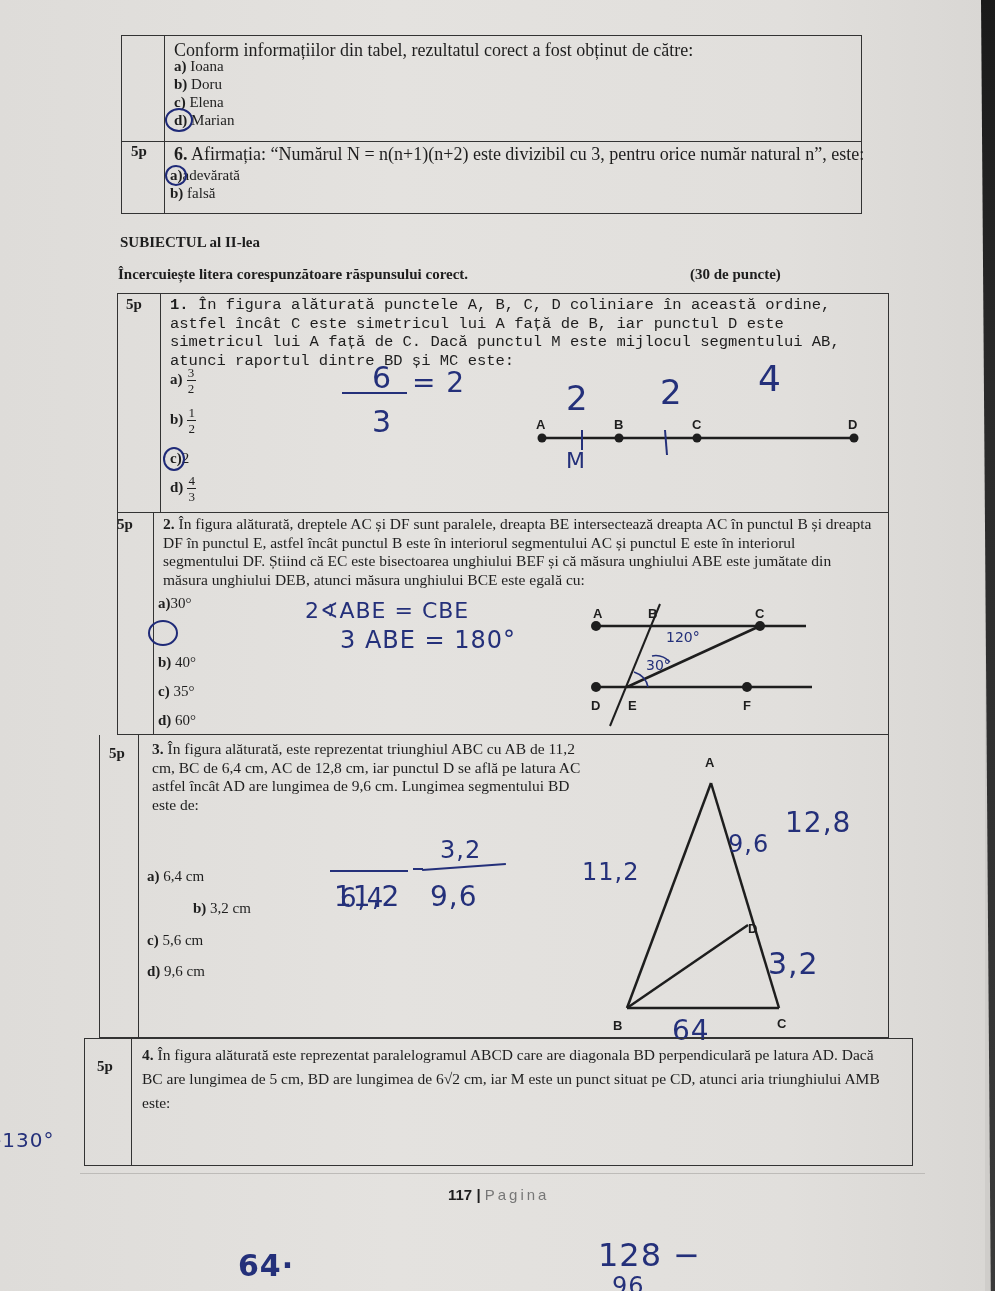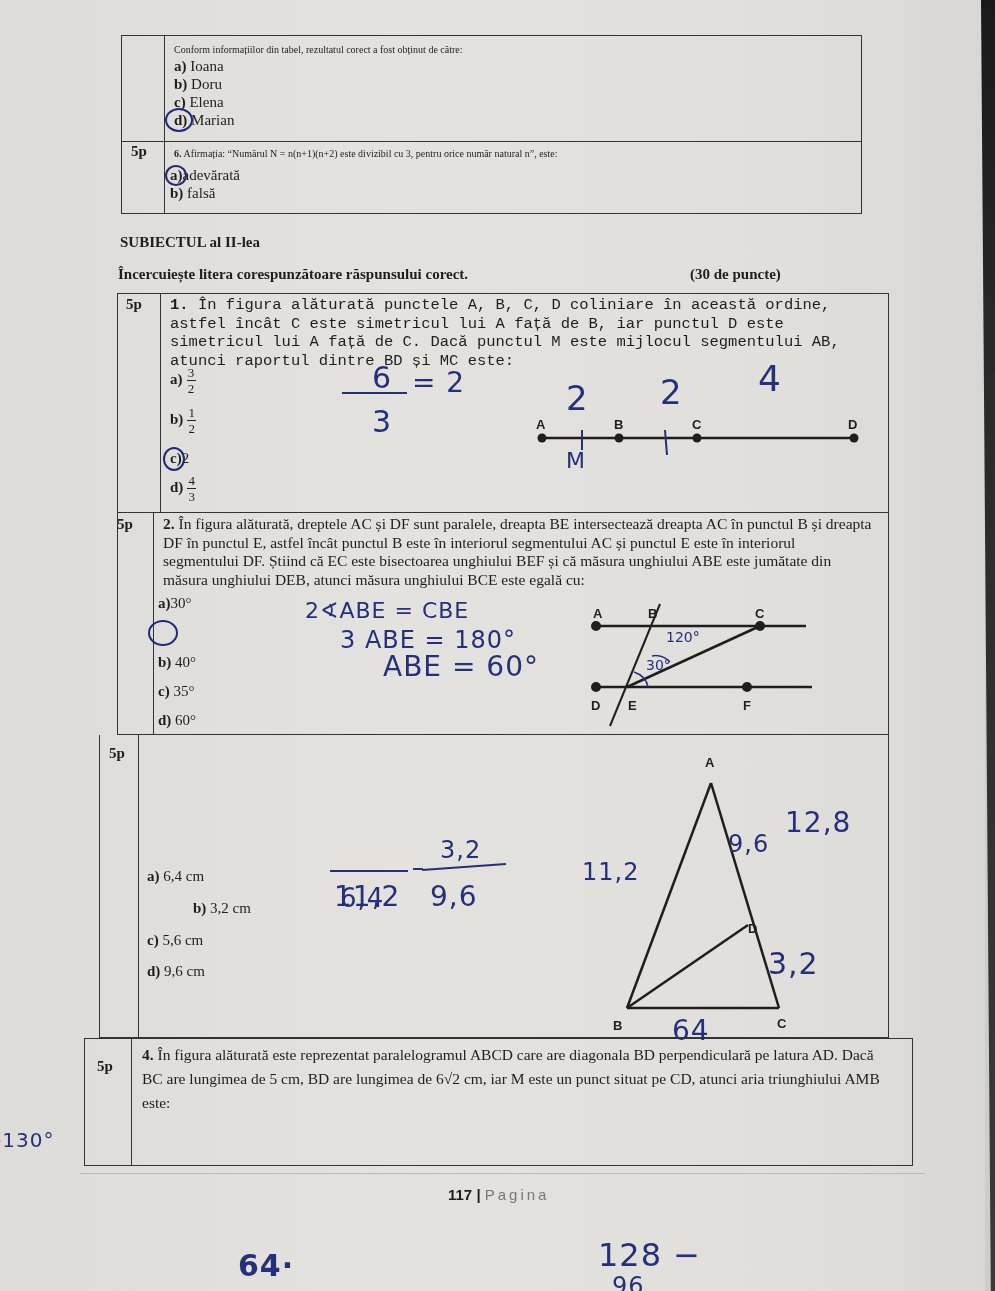--- a/index.html
+++ b/index.html
@@ -16,21 +16,21 @@
   .dark-edge {
     position:absolute; right:0; top:0; width:14px; height:1291px;
     background:linear-gradient(180deg,#1a1a1a,#2a2a2a 30%,#3a3a3a);
     clip-path:polygon(0 0,100% 0,100% 100%,70% 100%);
   }
   .abs { position:absolute; }
   .tbl { position:absolute; border:1.5px solid #333; box-sizing:border-box; }
   .hline { position:absolute; height:0; border-top:1.5px solid #333; }
   .vline { position:absolute; width:0; border-left:1.5px solid #333; }
   .pts { position:absolute; font-weight:bold; font-size:15px; }
-  .txt { position:absolute; font-size:10px; line-height:18px; }
+  .txt { position:absolute; font-size:18px; line-height:18px; }
   .q { position:absolute; font-size:15.5px; line-height:18.5px; }
   .q b { font-weight:bold; }
   .opt { position:absolute; font-size:15px; }
   .opt .l { font-weight:bold; }
   .circle {
     position:absolute; border:2px solid #1f2a78; border-radius:50%;
     box-sizing:border-box;
   }
   .frac { display:inline-flex; flex-direction:column; align-items:center; vertical-align:middle; font-size:13px; line-height:13px; margin-left:4px; }
   .frac .bar { border-top:1px solid #222; width:9px; margin:1px 0; }
@@ -125,21 +125,20 @@
   <div class="q" style="left:163px;top:515px;width:710px;"><b>2.</b> <span>În figura alăturată, dreptele AC și DF sunt paralele, dreapta BE intersectează dreapta AC în punctul B și dreapta DF în punctul E, astfel încât punctul B este în interiorul segmentului AC și punctul E este în interiorul segmentului DF. Știind că EC este bisectoarea unghiului BEF și că măsura unghiului ABE este jumătate din măsura unghiului DEB, atunci măsura unghiului BCE este egală cu:</span></div>
 
   <div class="opt" style="left:158px;top:595px;"><span class="l">a)</span><span>30°</span></div>
   <div class="circle" style="left:148px;top:620px;width:30px;height:26px;"></div>
   <div class="opt" style="left:158px;top:654px;text-align:right;"><span class="l">b)</span> <span>40°</span></div>
   <div class="opt" style="left:158px;top:683px;"><span class="l">c)</span> <span>35°</span></div>
   <div class="opt" style="left:158px;top:712px;"><span class="l">d)</span> <span>60°</span></div>
 
   <div class="hand" style="left:305px;top:598px;font-size:22px;">2∢ABE = CBE</div>
   <div class="hand" style="left:340px;top:626px;font-size:24px;">3 ABE = 180°</div>
-  <div class="hand" style="left:383px;top:650px;font-size:28px;">ABE = 60°</div>
 
   <svg class="abs" style="left:580px;top:598px;" width="240" height="140">
     <line x1="12" y1="28" x2="226" y2="28" stroke="#1e1e1e" stroke-width="2.5"></line>
     <line x1="12" y1="89" x2="232" y2="89" stroke="#1e1e1e" stroke-width="2.5"></line>
     <line x1="80" y1="6" x2="30" y2="128" stroke="#1e1e1e" stroke-width="2"></line>
     <line x1="47" y1="89" x2="180" y2="28" stroke="#1e1e1e" stroke-width="2.5"></line>
     <circle cx="16" cy="28" r="5" fill="#1e1e1e"></circle>
     <circle cx="180" cy="28" r="5" fill="#1e1e1e"></circle>
     <circle cx="16" cy="89" r="5" fill="#1e1e1e"></circle>
     <circle cx="167" cy="89" r="5" fill="#1e1e1e"></circle>
@@ -152,20 +151,21 @@
     <path d="M 72 58 Q 82 56 90 64" fill="none" stroke="#24307a" stroke-width="1.5"></path>
     <text x="86" y="44" fill="#24307a" font-family="DejaVu Sans, sans-serif" font-size="14">120°</text>
     <path d="M 54 74 Q 66 78 68 89" fill="none" stroke="#24307a" stroke-width="1.5"></path>
     <text x="66" y="72" fill="#24307a" font-family="DejaVu Sans, sans-serif" font-size="14">30°</text>
   </svg>
 
   <div class="tbl" style="left:99px;top:735px;width:790px;height:303px;border-top:none;"></div>
   <div class="vline" style="left:138px;top:735px;height:303px;"></div>
 
   <div class="pts" style="left:109px;top:745px;">5p</div>
+  <div class="q" style="left:152px;top:740px;width:430px;"><b>3.</b> <span>În figura alăturată, este reprezentat triunghiul ABC cu AB de 11,2 cm, BC de 6,4 cm, AC de 12,8 cm, iar punctul D se află pe latura AC astfel încât AD are lungimea de 9,6 cm. Lungimea segmentului BD este de:</span></div>
 
   <div class="opt" style="left:147px;top:868px;"><span class="l">a)</span> <span>6,4 cm</span></div>
   <div class="opt" style="left:147px;top:900px;padding-left:46px;"><span class="l">b)</span> <span>3,2 cm</span></div>
   <div class="opt" style="left:147px;top:932px;"><span class="l">c)</span> <span>5,6 cm</span></div>
   <div class="opt" style="left:147px;top:963px;"><span class="l">d)</span> <span>9,6 cm</span></div>
 
   <div class="hand" style="left:340px;top:859px;font-size:26px;margin-top:24px;">6,4</div>
   <div class="abs" style="left:330px;top:870px;width:78px;border-top:2px solid #24307a;"></div>
   <div class="hand" style="left:334px;top:880px;font-size:28px;">11,2</div>
   <div class="abs" style="left:413px;top:868px;width:10px;border-top:2px solid #24307a;"></div>

